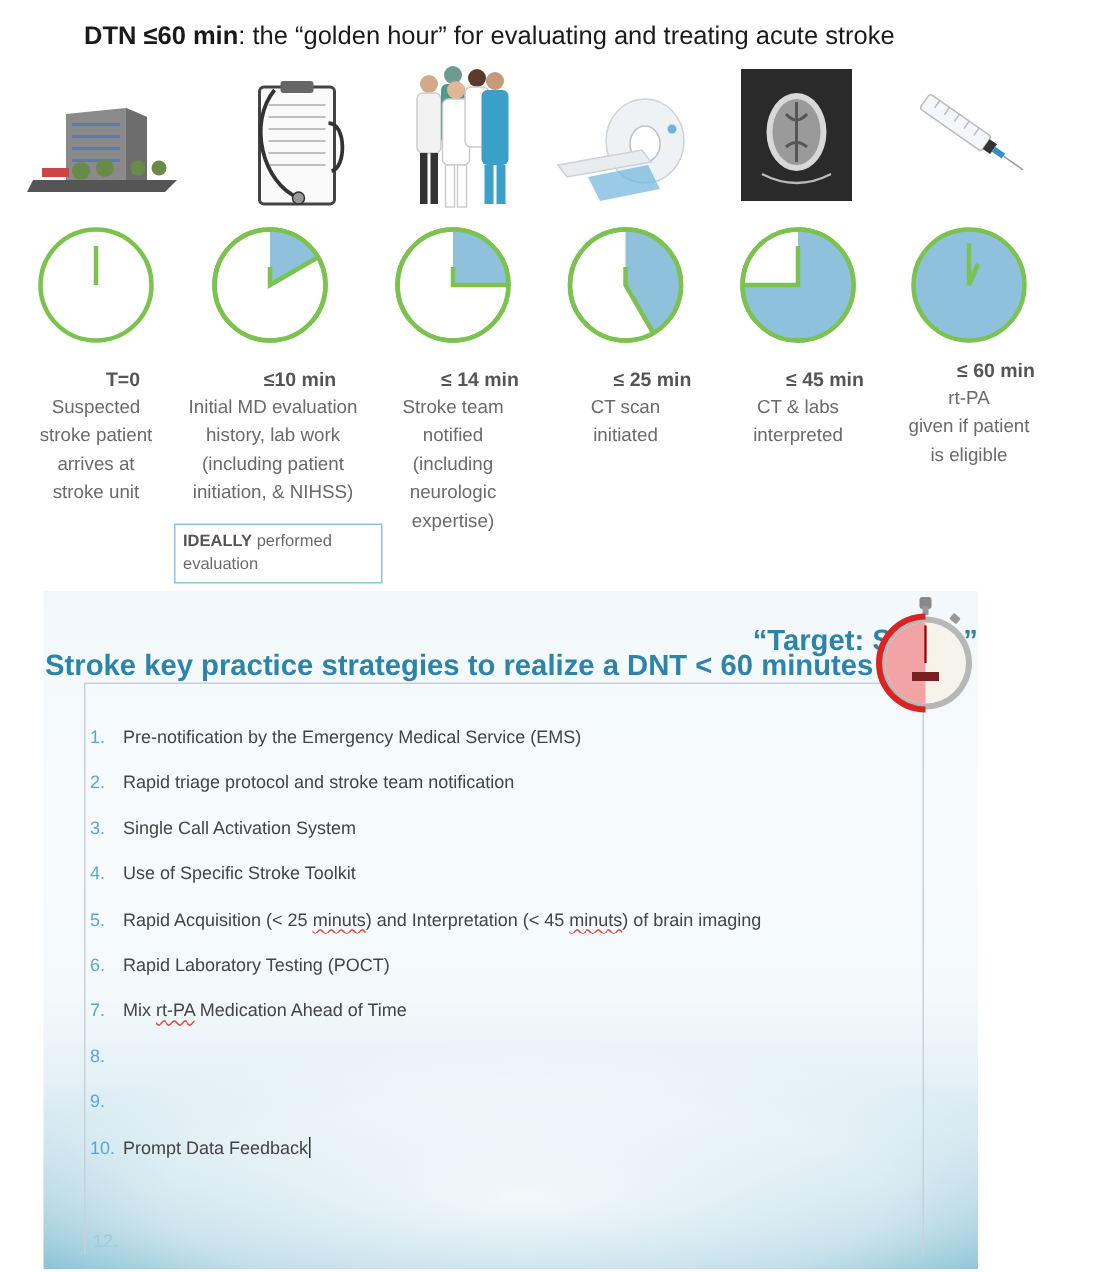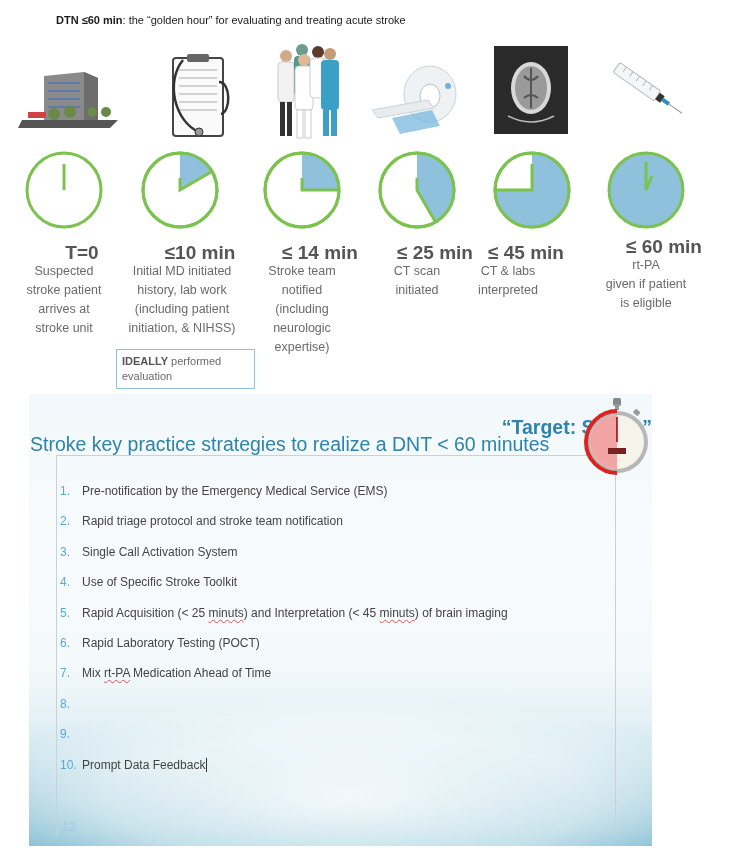--- a/index.html
+++ b/index.html
@@ -1,42 +1,42 @@
 <!DOCTYPE html>
 <html><head>
 <meta charset="utf-8">
 <style>
   * { box-sizing: border-box; margin: 0; padding: 0; }
   html, body { width: 730px; height: 848px; background: #ffffff; overflow: hidden; }
   body { position: relative; font-family: "Liberation Sans", sans-serif; color: #555; }
 
-  .headline { position: absolute; left: 56px; top: 14px; font-size: 11px; color: #1a1a1a; white-space: nowrap; }
+  .headline { position: absolute; left: 56px; top: 14px; font-size: 17px; color: #1a1a1a; white-space: nowrap; }
   .headline b { font-weight: bold; }
 
   .pic { position: absolute; }
   .clock { position: absolute; width: 80px; height: 80px; }
   .col { position: absolute; width: 130px; text-align: center; font-size: 12.5px; line-height: 19px; color: #6a6a6a; }
-  .col .t { font-weight: bold; color: #555; font-size: 19px; margin-left: 36px; }
+  .col .t { font-weight: bold; color: #555; font-size: 13px; margin-left: 36px; }
 
   .ideal-box { position: absolute; left: 116px; top: 349px; width: 139px; height: 40px;
     border: 1.5px solid #8fc3da; padding: 4px 5px; font-size: 11px; line-height: 15px; color: #6a6a6a; }
   .ideal-box b { color: #555; }
 
   .slide { position: absolute; left: 29px; top: 394px; width: 623px; height: 452px;
     background: linear-gradient(180deg, #f2f8fb 0%, #f8fbfd 35%, #f4f9fb 60%, #e4f1f6 72%, #cfe6ef 80%, #a9d1e0 90%, #85bfd3 100%);
     overflow: hidden; }
   .slide .swoosh { position: absolute; left: -60px; top: 300px; width: 760px; height: 210px;
     border-radius: 50%; background: radial-gradient(ellipse at center, rgba(255,255,255,0.85) 0%, rgba(255,255,255,0.5) 45%, rgba(255,255,255,0) 70%); }
   .frame-v-left { position: absolute; left: 56px; top: 456px; width: 1px; height: 380px; background: #c7d2d8; }
   .frame-v-right { position: absolute; left: 615px; top: 456px; width: 1px; height: 380px; background: #c7d2d8; }
   .frame-h { position: absolute; left: 56px; top: 455px; width: 560px; height: 1px; background: #c7d2d8; }
 
   .slide-title1 { position: absolute; left: 29px; width: 623px; top: 416px; text-align: right;
     color: #2e83a8; font-weight: bold; font-size: 19.5px; }
-  .slide-title2 { position: absolute; left: 30px; top: 433px; color: #2e83a8; font-weight: normal; font-size: 19.5px; white-space: nowrap; }
+  .slide-title2 { position: absolute; left: 30px; top: 433px; color: #2e83a8; font-weight: bold; font-size: 19.5px; white-space: nowrap; }
 
   .strategy-list { position: absolute; left: 60px; top: 484px; list-style: none; }
   .strategy-list li { height: 30.4px; font-size: 12px; color: #444; white-space: nowrap; display: flex; }
   .strategy-list .num { width: 22px; color: #59a9cf; }
   .squig { text-decoration: underline wavy #d9534f; text-decoration-thickness: 1px; text-underline-offset: 2px; }
   .caret { display: inline-block; width: 1px; height: 14px; background: #333; vertical-align: middle; margin-left: 1px; }
   .ghost-num { position: absolute; left: 62px; top: 820px; font-size: 12px; color: #9ccbe0; }
 
   .stopwatch { position: absolute; left: 582px; top: 398px; width: 70px; height: 78px; }
 </style>
@@ -158,39 +158,39 @@
 
 <div class="col" style="left:-1px;top:243px">
   <div class="t">T=0</div>
   <div>Suspected</div>
   <div>stroke patient</div>
   <div>arrives at</div>
   <div>stroke unit</div>
 </div>
 <div class="col" style="left:112px;top:243px;width:140px">
   <div class="t">≤10 min</div>
-  <div>Initial MD initiated</div>
+  <div>Initial MD evaluation</div>
   <div>history, lab work</div>
   <div>(including patient</div>
   <div>initiation, &amp; NIHSS)</div>
 </div>
 <div class="col" style="left:242px;top:243px;width:120px">
   <div class="t">≤ 14 min</div>
   <div>Stroke team</div>
   <div>notified</div>
   <div>(including</div>
   <div>neurologic</div>
   <div>expertise)</div>
 </div>
 <div class="col" style="left:357px;top:243px;width:120px">
   <div class="t">≤ 25 min</div>
   <div>CT scan</div>
   <div>initiated</div>
 </div>
-<div class="col" style="left:448px;top:243px;width:120px">
+<div class="col" style="left:472px;top:243px;width:120px">
   <div class="t">≤ 45 min</div>
   <div>CT &amp; labs</div>
   <div>interpreted</div>
 </div>
 <div class="col" style="left:586px;top:237px;width:120px">
   <div class="t">≤ 60 min</div>
   <div>rt-PA</div>
   <div>given if patient</div>
   <div>is eligible</div>
 </div>

